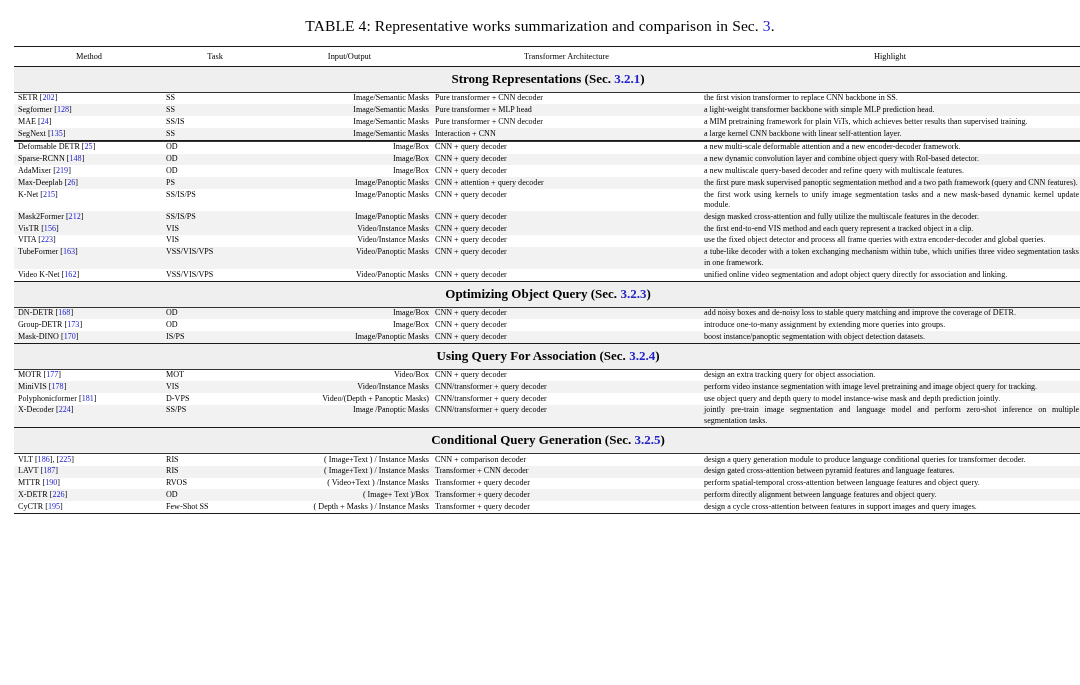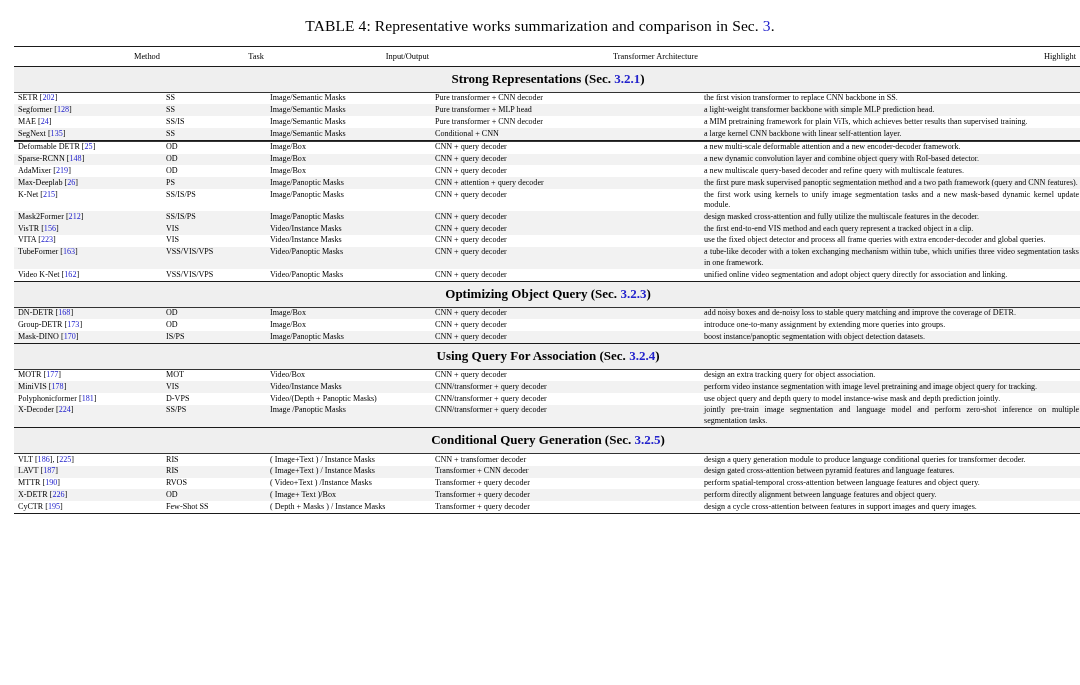--- a/index.html
+++ b/index.html
@@ -49,21 +49,21 @@
   .rule-thick td {
     border-top: 1.4px solid #1a1a1a;
     height: 0; padding: 0; font-size: 0; line-height: 0;
   }
   .rule-thin td {
     border-top: 0.8px solid #333;
     height: 0; padding: 0; font-size: 0; line-height: 0;
   }
 
   tr.hdr th {
-    text-align: right;
+    text-align: center;
     font-weight: normal;
     font-size: 8.4px;
     padding: 4.5px 6px 5.5px 0;
     white-space: nowrap;
     margin-top: 20px;
   }
   tr.hdr th.first { padding-left: 4px; }
 
   tr.section td {
     text-align: center;
@@ -73,21 +73,21 @@
     padding: 4.2px 0 4.5px 0;
   }
 
   tr.data td {
     font-size: 8.1px;
     line-height: 10.6px;
     padding: 0.6px 6px 0.6px 0;
   }
   tr.data td.method { padding-left: 4px; white-space: nowrap; }
   tr.data td.task   { white-space: nowrap; }
-  tr.data td.io     { white-space: nowrap; }
+  tr.data td.io     { white-space: nowrap; text-align: right; }
   tr.data td.arch   { white-space: nowrap; }
   tr.data td.high   { text-align: justify; text-align-last: left; padding-right: 3px; }
   tr.data.zebra td { background: #f2f2f2; }
 </style>
 </head>
 <body>
 
 <div id="page">
 
   <div class="caption">
@@ -140,21 +140,21 @@
           <td class="method"><span>MAE </span><span>[<span style="color:#2222cc">24</span>]</span></td>
           <td class="task">SS/IS</td>
           <td class="io">Image/Semantic Masks</td>
           <td class="arch">Pure transformer + CNN decoder</td>
           <td class="high">a MIM pretraining framework for plain ViTs, which achieves better results than supervised training.</td>
         </tr>
         <tr class="data zebra">
           <td class="method"><span>SegNext </span><span>[<span style="color:#2222cc">135</span>]</span></td>
           <td class="task">SS</td>
           <td class="io">Image/Semantic Masks</td>
-          <td class="arch">Conditional + CNN</td>
+          <td class="arch">Interaction + CNN</td>
           <td class="high">a large kernel CNN backbone with linear self-attention layer.</td>
         </tr>
         <tr class="rule-thick">
           <td colspan="5"></td>
         </tr>
         <tr class="rule-thin">
           <td colspan="5"></td>
         </tr>
         <tr class="data">
           <td class="method"><span>Deformable DETR </span><span>[<span style="color:#2222cc">25</span>]</span></td>
@@ -299,21 +299,21 @@
         <tr class="section">
           <td colspan="5"><span>Conditional Query Generation (Sec. </span><span class="cite" style="color: rgb(34, 34, 204); text-align: right;">3.2.5</span><span>)</span></td>
         </tr>
         <tr class="rule-thin">
           <td colspan="5"></td>
         </tr>
         <tr class="data">
           <td class="method"><span>VLT </span><span>[<span style="color:#2222cc">186</span>], [<span style="color:#2222cc">225</span>]</span></td>
           <td class="task">RIS</td>
           <td class="io">( Image+Text ) / Instance Masks</td>
-          <td class="arch">CNN + transformer decoder</td>
+          <td class="arch">CNN + comparison decoder</td>
           <td class="high">design a query generation module to produce language conditional queries for transformer decoder.</td>
         </tr>
         <tr class="data zebra">
           <td class="method"><span>LAVT </span><span>[<span style="color:#2222cc">187</span>]</span></td>
           <td class="task">RIS</td>
           <td class="io">( Image+Text ) / Instance Masks</td>
           <td class="arch">Transformer + CNN decoder</td>
           <td class="high">design gated cross-attention between pyramid features and language features.</td>
         </tr>
         <tr class="data">

